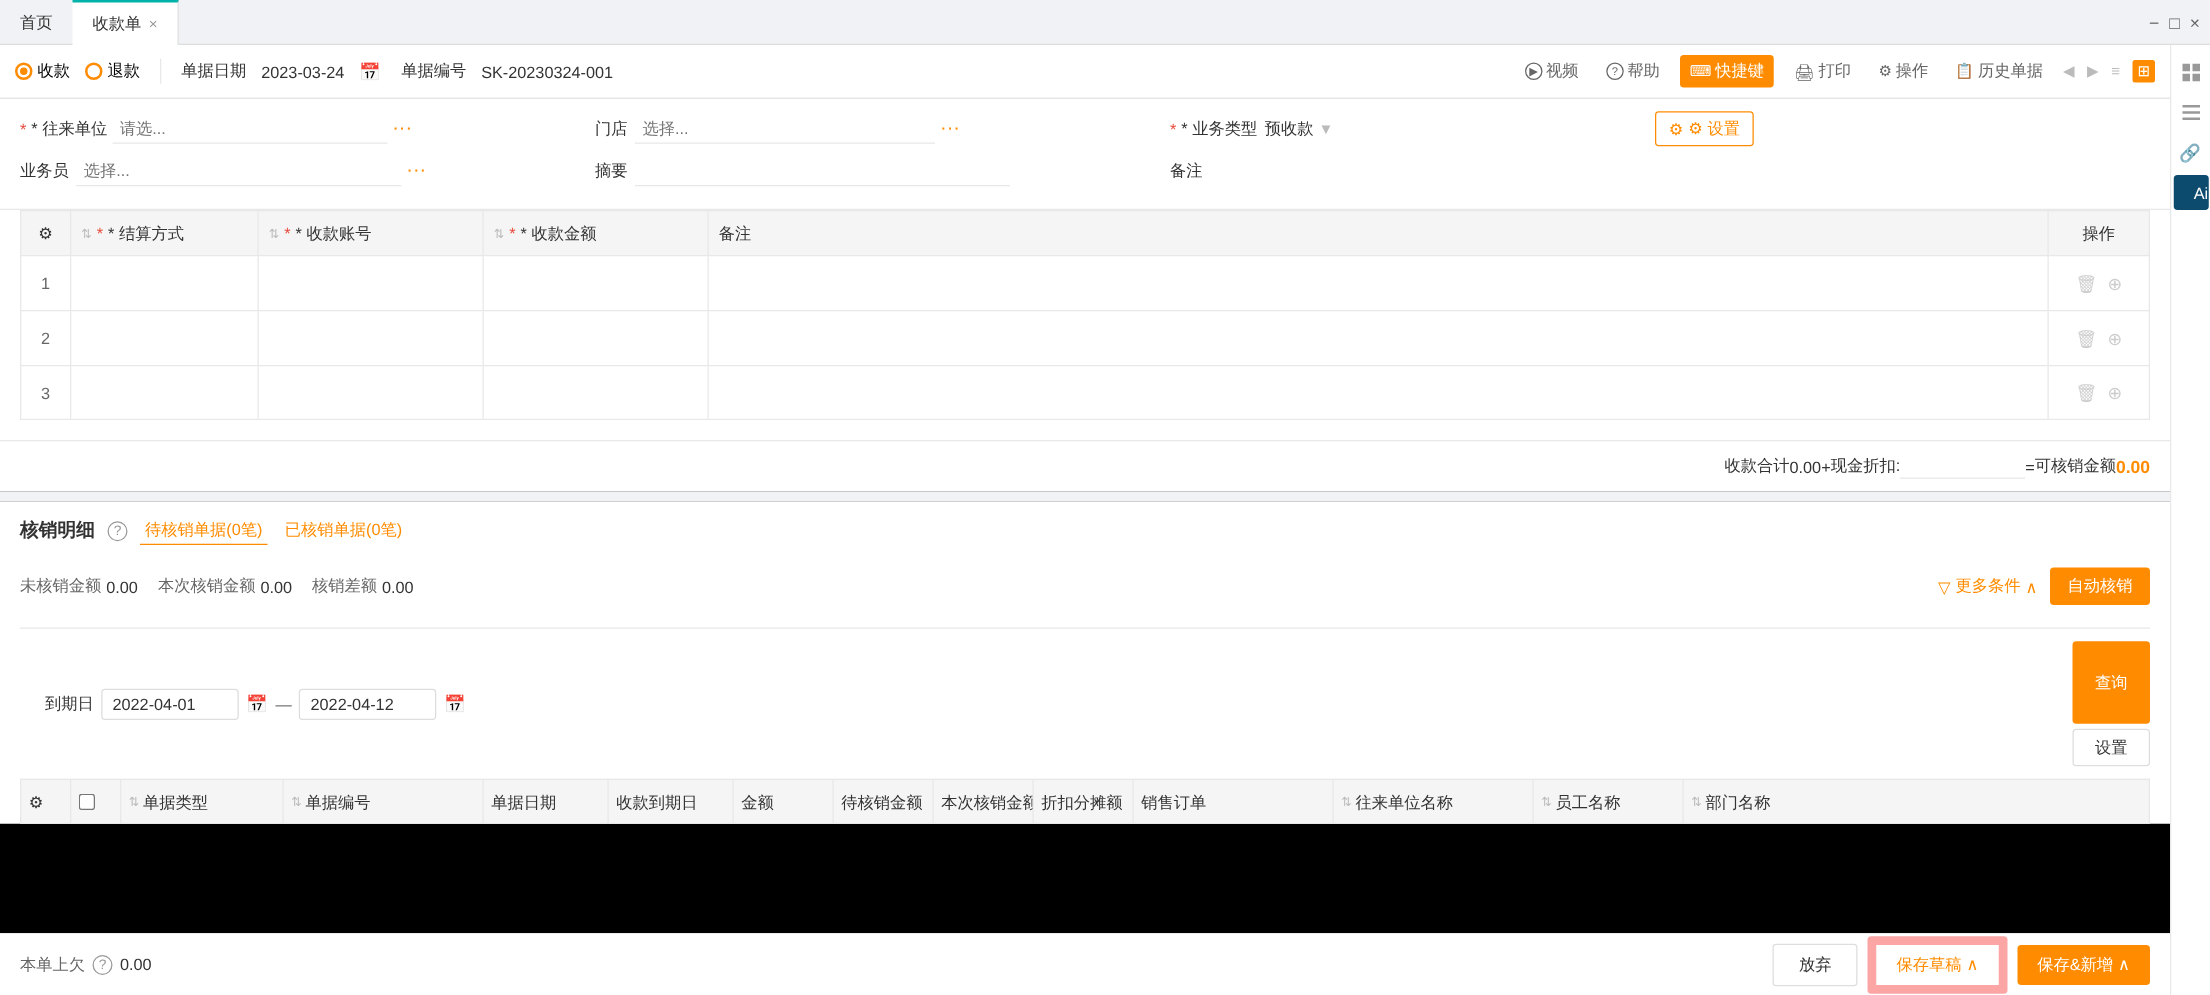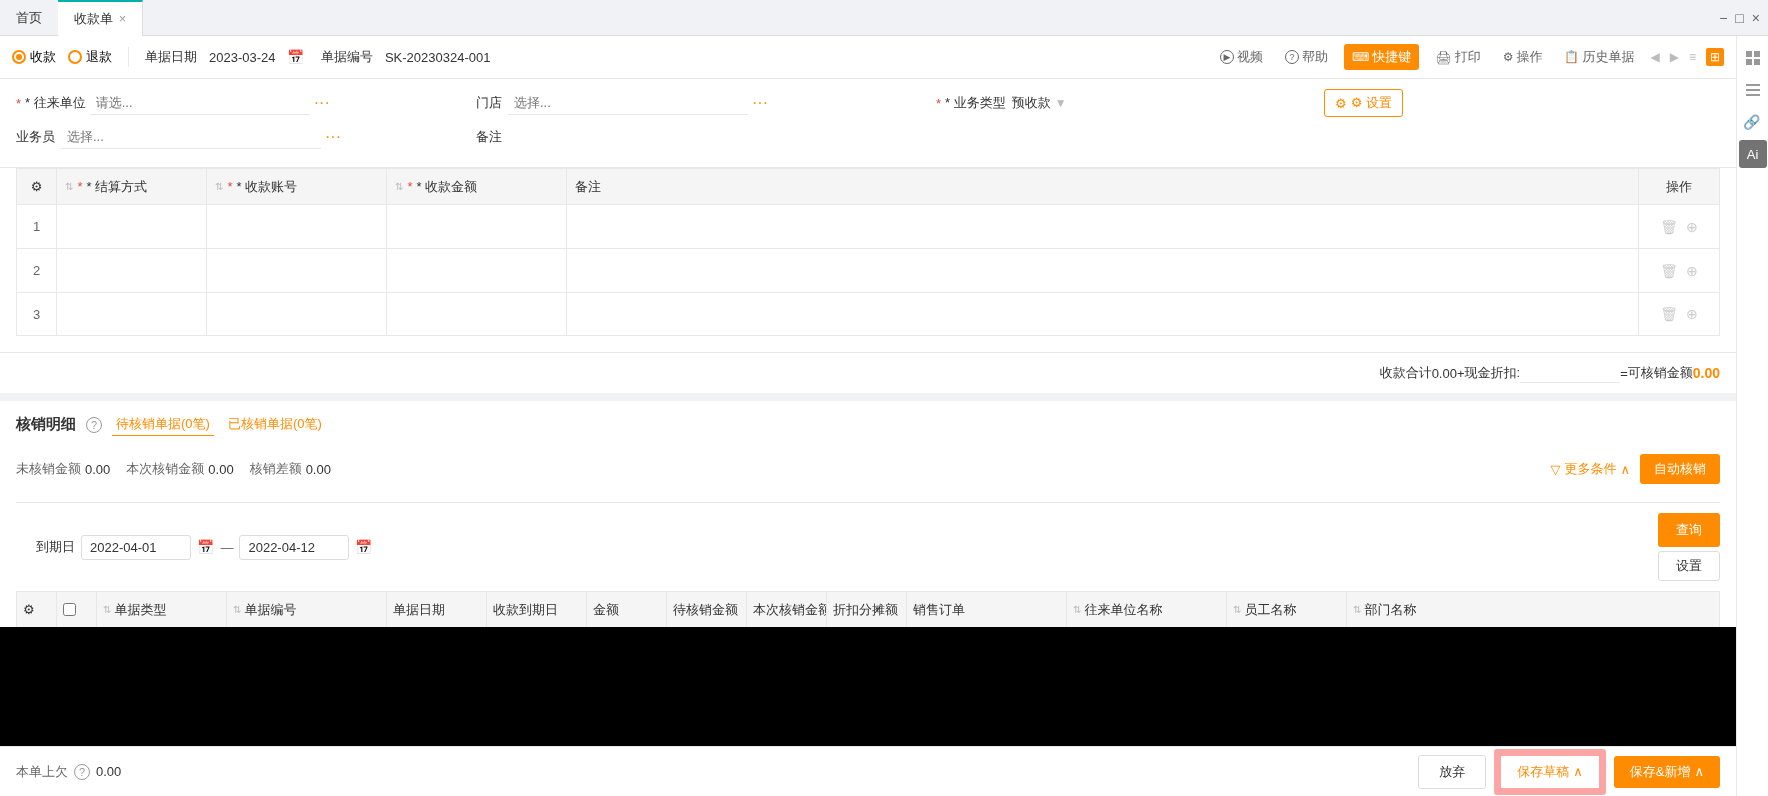--- a/index.html
+++ b/index.html
@@ -168,21 +168,21 @@
       font-size: 13px; color: #333; width: 180px; background: #fff;
     }
     .query-input {
       border: 1px solid #ddd; border-radius: 3px; padding: 4px 8px;
       font-size: 13px; color: #333; width: 110px; background: #fff; outline: none;
     }
     .cal-icon { color: #999; cursor: pointer; font-size: 14px; }
     .date-sep { color: #666; }
     .query-btn {
       background: #ff8c00; color: #fff; border: none; border-radius: 3px;
-      padding: 8px 18px; cursor: pointer; font-size: 13px;
+      padding: 24px 18px; cursor: pointer; font-size: 13px;
     }
     .setting-btn-outline {
       border: 1px solid #ddd; background: #fff; border-radius: 3px;
       padding: 5px 14px; cursor: pointer; font-size: 13px; color: #333;
     }
     .query-actions { display: flex; flex-direction: column; gap: 4px; margin-left: auto; }
 
     
     .bottom-table-header {
       display: grid;
@@ -225,21 +225,21 @@
     
     .right-sidebar {
       position: fixed; right: 0; top: 36px; bottom: 0;
       width: 32px; background: #fff; border-left: 1px solid #e8e8e8;
       display: flex; flex-direction: column; align-items: center; padding-top: 8px; gap: 4px;
     }
     .sidebar-icon {
       width: 28px; height: 28px; display: flex; align-items: center; justify-content: center;
       cursor: pointer; color: #666; font-size: 16px; border-radius: 3px;
     }
-    .sidebar-icon.active { background: #737373; color: #fff; }
+    .sidebar-icon.active { background: #0c4a6e; color: #fff; justify-content: flex-end; }
 
     .chevron-arrow { font-size: 12px; color: #bbb; cursor: pointer; }
   </style>
 </head>
 <body>
 
 <div class="tab-bar">
   <div class="tab-home">
     <span>首页</span>
   </div>
@@ -337,20 +337,24 @@
       </div>
     </div>
     <div class="form-row">
 
       <div class="form-field" style="flex:2;max-width:420px;">
         <span class="form-field-label-normal" style="margin-right:6px;">业务员</span>
         <input class="form-input" type="text" style="max-width: 260px;" placeholder="选择...">
         <span class="form-more-btn">···</span>
       </div>
 
+      <div class="form-field" style="flex:2;margin-left:40px;max-width:420px;">
+        <span class="form-field-label-normal" style="margin-right:6px;">摘要</span>
+        <input class="form-input" type="text" style="max-width: 300px;">
+      </div>
 
       <div class="form-field" style="flex:2;margin-left:40px;max-width:380px;">
         <span class="form-field-label-normal" style="margin-right:6px;">备注</span>
       </div>
     </div>
   </div>
 
   <div class="table-container">
 
     <div class="table-header">

